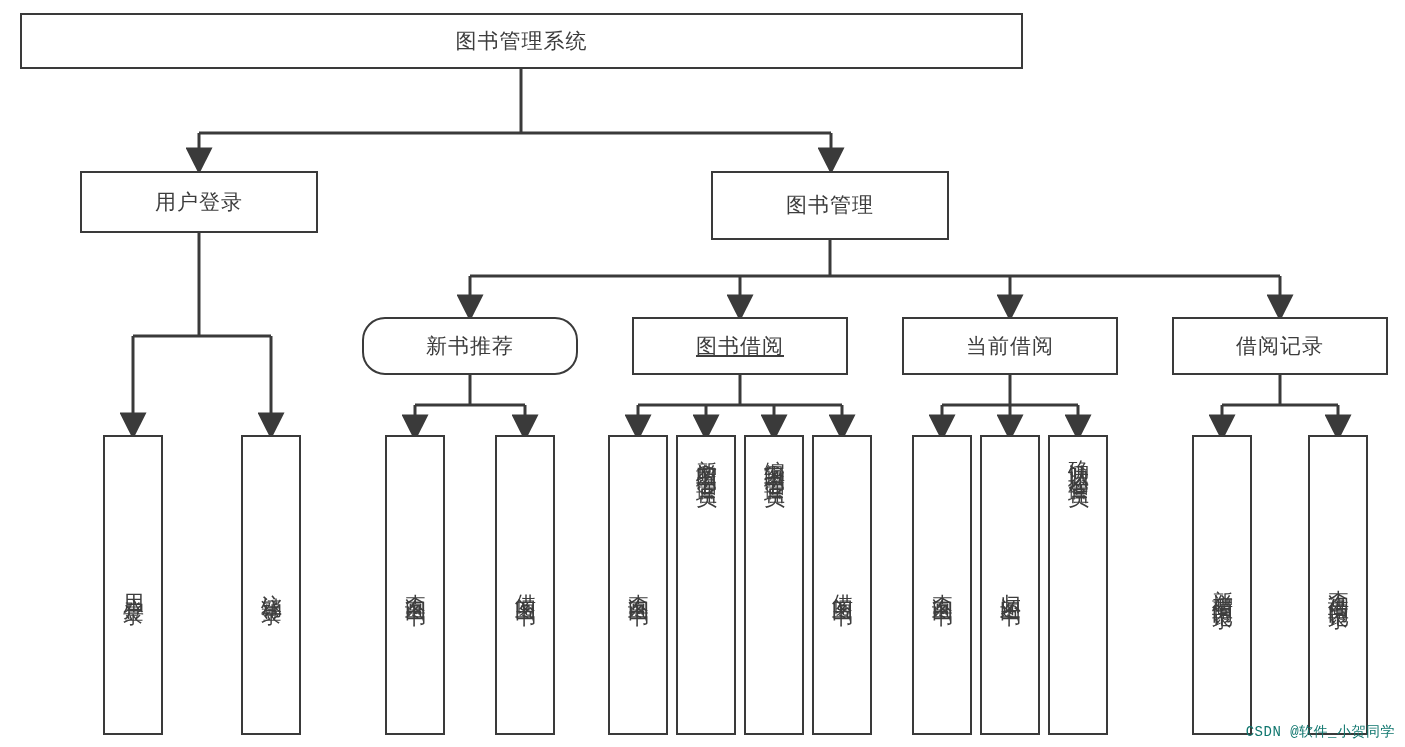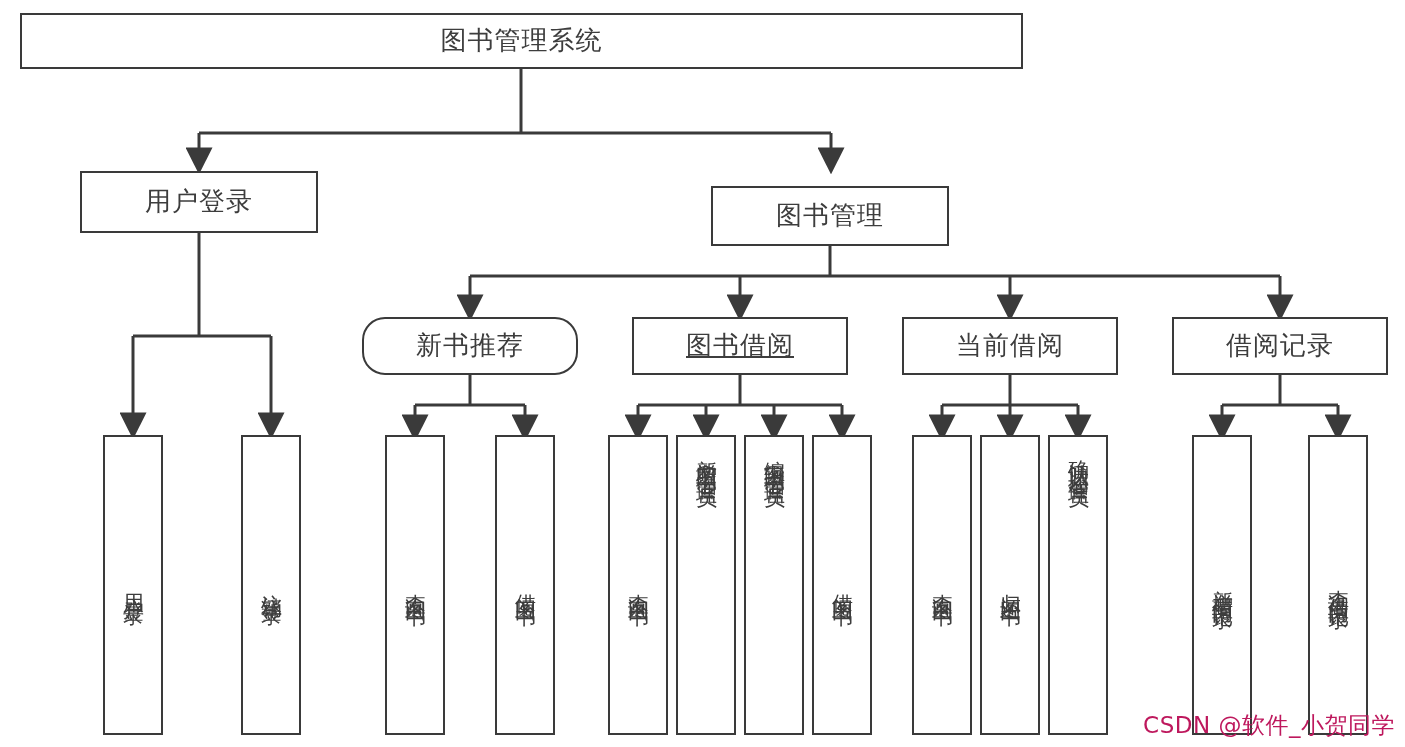--- a/index.html
+++ b/index.html
@@ -17,21 +17,21 @@
     box-sizing:border-box;
     background:#ffffff;
     border:2px solid #3a3a3a;
     display:flex;
     align-items:center;
     justify-content:center;
     color:#3d3d3d;
     z-index:2;
   }
   .node .lbl{
-    font-size:26px;
+    font-size:21px;
     line-height:1.15;
     letter-spacing:1px;
     white-space:nowrap;
     color:#3d3d3d;
   }
   
   .node.vert{
     align-items:flex-start;
     padding-top:6px;
   }
@@ -45,25 +45,26 @@
   }
   .node.vert.center{
     align-items:center;
     padding-top:0;
   }
 
   #watermark{
     position:absolute;
     right:10px;
     bottom:6px;
-    font-size:23px;
-    color:#be185d;
+    font-size:14px;
+    color:#0f766e;
     letter-spacing:.5px;
     z-index:3;
     white-space:nowrap;
+    font-family:Liberation Mono, monospace;
   }
 </style>
 </head>
 <body>
 
 <div id="canvas">
 
   <svg id="wires" viewBox="0 0 1405 747" xmlns="http://www.w3.org/2000/svg">
     <defs>
       <marker id="arrow" markerWidth="9" markerHeight="9" refX="4.2" refY="4.5" orient="auto" markerUnits="strokeWidth">
@@ -114,21 +115,21 @@
     </g>
   </svg>
 
   <div class="node" style="left:20px;top:13px;width:1003px;height:56px;">
     <span class="lbl">图书管理系统</span>
   </div>
 
   <div class="node" style="left:80px;top:171px;width:238px;height:62px;">
     <span class="lbl">用户登录</span>
   </div>
-  <div class="node" style="left:711px;top:171px;width:238px;height:60px;margin-top:15px;">
+  <div class="node" style="left:711px;top:171px;width:238px;height:69px;">
     <span class="lbl">图书管理</span>
   </div>
 
   <div class="node" style="left:362px;top:317px;width:216px;height:58px;border-radius:23px;">
     <span class="lbl">新书推荐</span>
   </div>
   <div class="node" style="left:632px;top:317px;width:216px;height:58px;text-decoration:underline;">
     <span class="lbl">图书借阅</span>
   </div>
   <div class="node" style="left:1172px;top:317px;width:216px;height:58px;">

